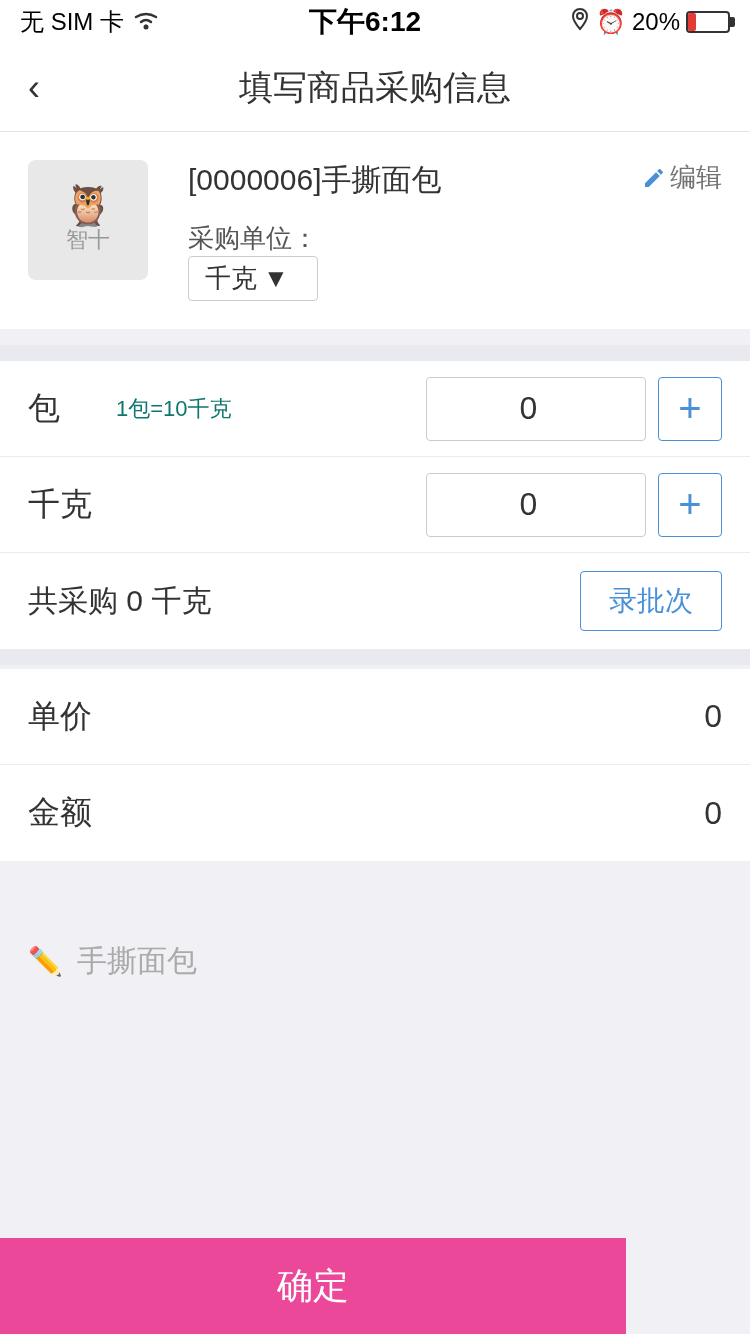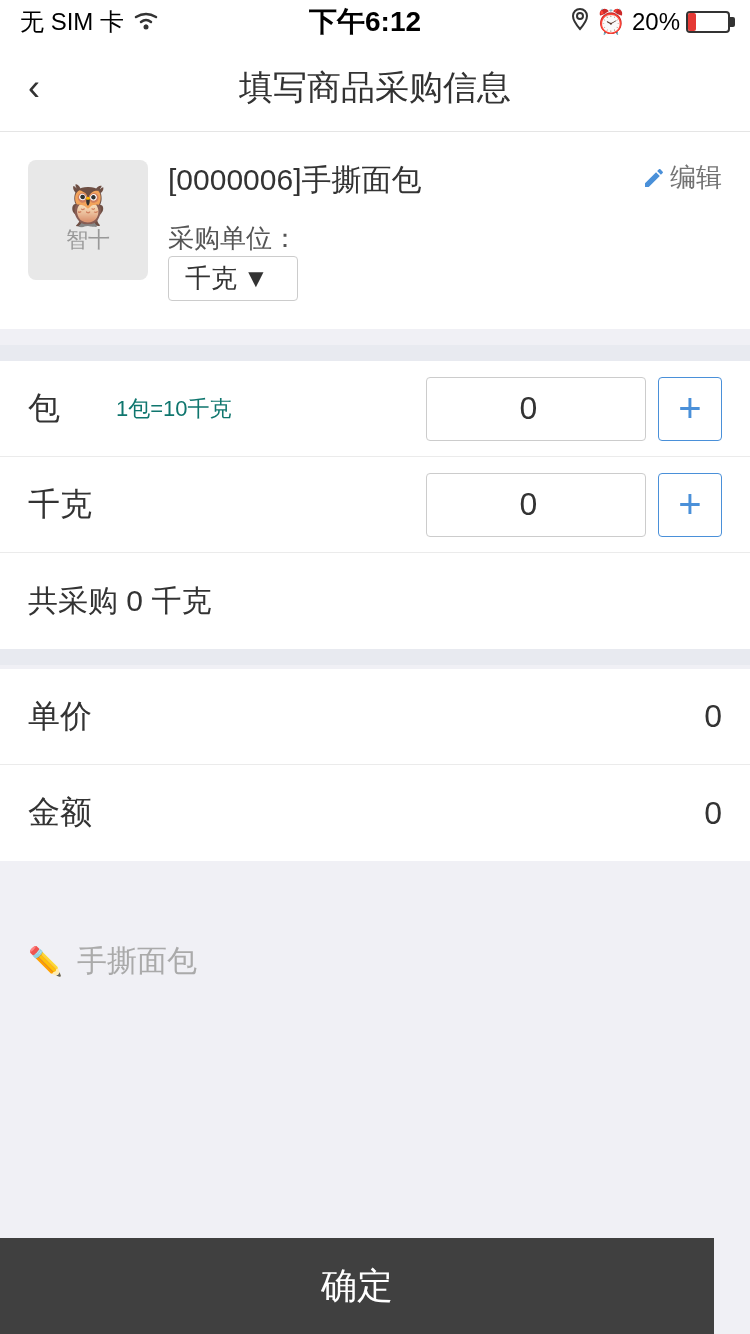--- a/index.html
+++ b/index.html
@@ -101,20 +101,21 @@
       color: #999;
       font-size: 22px;
     }
     .owl-icon {
       font-size: 40px;
       color: #aaa;
       line-height: 1;
     }
     .product-info {
       flex: 1;
+      margin-left: 20px;
     }
     .product-header {
       display: flex;
       justify-content: space-between;
       align-items: flex-start;
     }
     .product-name {
       font-size: 30px;
       color: #333;
       font-weight: 500;
@@ -275,23 +276,23 @@
       gap: 14px;
       min-height: 200px;
     }
     .pencil-icon { font-size: 28px; color: #aaa; }
     .notes-placeholder { font-size: 30px; color: #aaa; }
 
     
     .confirm-section {
       position: fixed;
       bottom: 0;
-      width: 714px;
+      width: 626px;
       height: 96px;
-      background: #404040;
+      background: #ec4899;
       display: flex;
       align-items: center;
       justify-content: center;
       cursor: pointer;
     }
     .confirm-text {
       font-size: 36px;
       color: #fff;
       font-weight: 500;
     }
@@ -386,20 +387,21 @@
         <button class="plus-btn">+</button>
       </div>
     </div>
 
     <div class="summary-row">
       <div>
         <span class="summary-text">共采购 </span>
         <span class="summary-text">0 </span>
         <span class="summary-text">千克</span>
       </div>
+      <button class="batch-btn">录批次</button>
     </div>
   </div>
 
   <div class="section-divider"></div>
 
   <div class="price-section">
     <div class="price-row">
       <span class="price-label">单价</span>
       <span class="price-value">0</span>
     </div>

